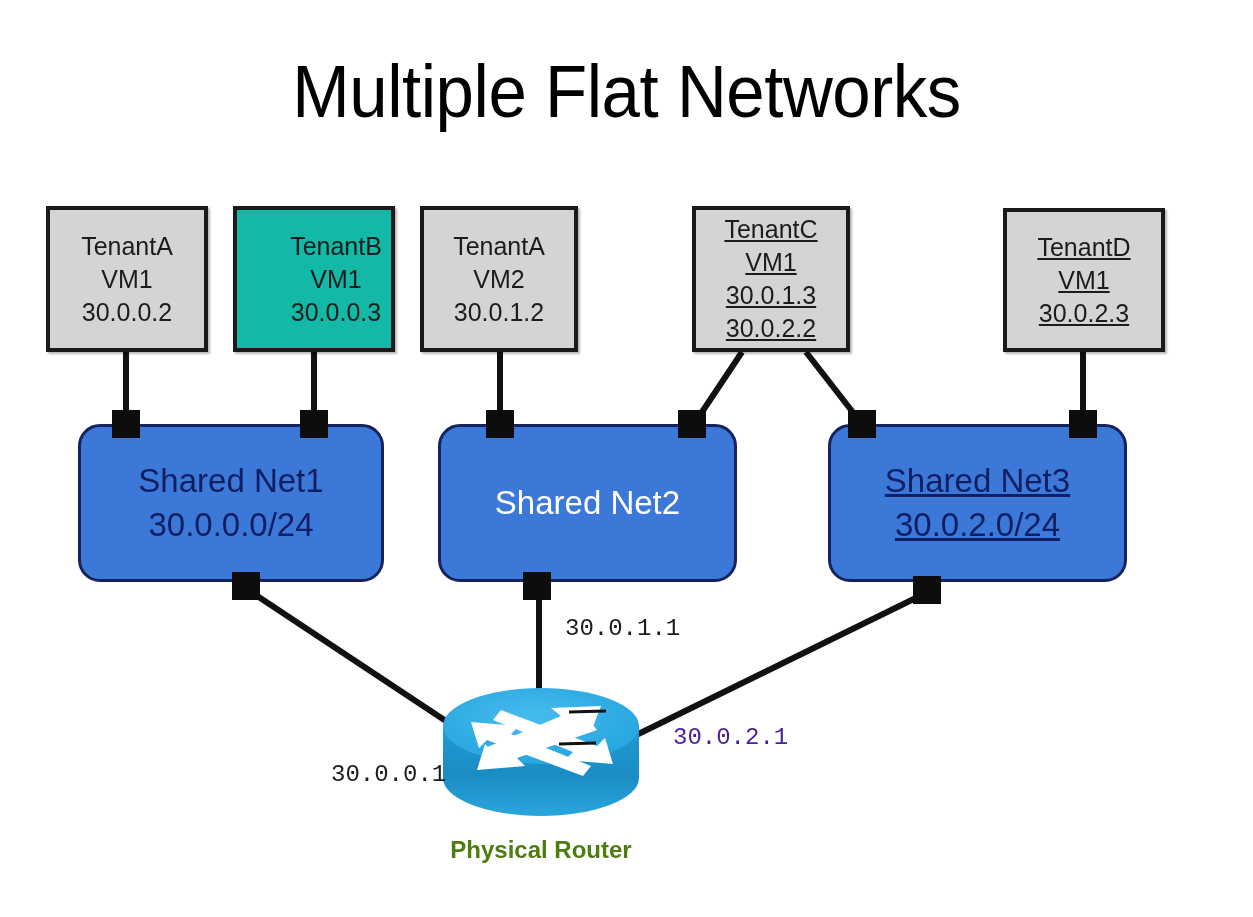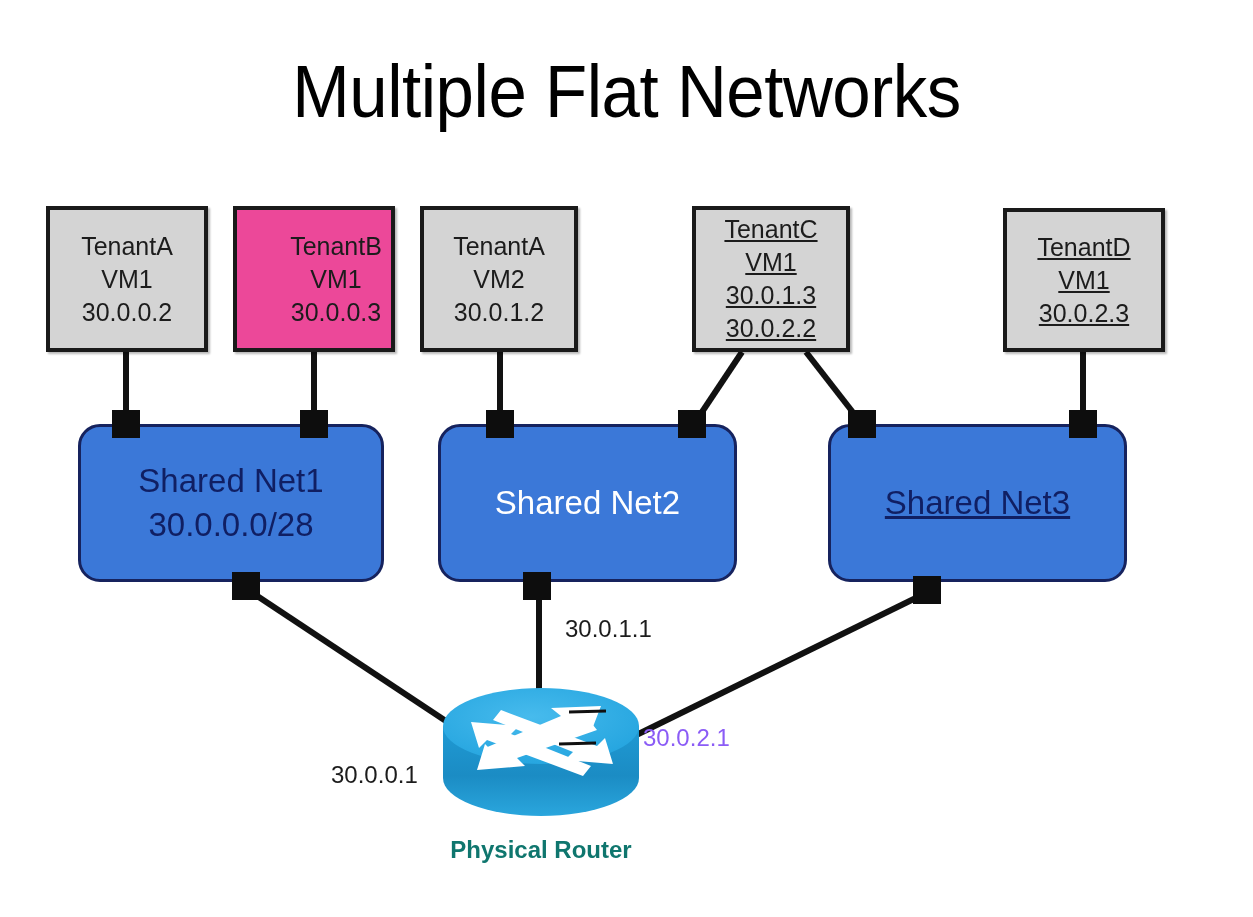--- a/index.html
+++ b/index.html
@@ -93,40 +93,41 @@
     background: #0d0d0d;
   }
 
   
   .gw-label {
     position: absolute;
     font-size: 24px;
     line-height: 28px;
     color: #1c1c1c;
     white-space: nowrap;
+    font-family: Liberation Mono, monospace;
   }
 
   
   #router {
     position: absolute;
     left: 441px;
     top: 686px;
     width: 200px;
     height: 133px;
   }
   .router-caption {
     position: absolute;
     left: 395px;
     top: 836px;
     width: 292px;
     text-align: center;
     font-size: 24px;
     line-height: 28px;
     font-weight: bold;
-    color: #0f766e;
+    color: #4d7c0f;
     white-space: nowrap;
   }
 </style>
 </head>
 <body style="background: rgb(255, 255, 255);">
 
 <div id="canvas" style="background: rgb(255, 255, 255);">
 
   <div class="title">Multiple Flat Networks</div>
 
@@ -139,34 +140,35 @@
         <line x1="806" y1="352" x2="862" y2="424" stroke="#111111"></line>
         <line x1="1083" y1="352" x2="1083" y2="424" stroke="#111111"></line>
         <line x1="248" y1="590" x2="470" y2="737" stroke="#111111"></line>
         <line x1="539" y1="590" x2="539" y2="706" stroke="#111111"></line>
         <line x1="928" y1="592" x2="620" y2="743" stroke="#111111"></line>
       </g>
   </svg>
 
   <div class="net-box" style="left: 78px; top: 424px; width: 306px; height: 158px; background: rgb(59, 120, 216); border-color: rgb(22, 35, 94); color: rgb(16, 31, 99);">
       <span class="net-line">Shared Net1</span>
-      <span class="net-line">30.0.0.0/28</span>
+      <span class="net-line">30.0.0.0/24</span>
     </div>
     <div class="net-box" style="left: 438px; top: 424px; width: 299px; height: 158px; background: rgb(59, 120, 216); border-color: rgb(22, 35, 94); color: #ffffff;">
       <span class="net-line">Shared Net2</span>
     </div>
     <div class="net-box" style="left: 828px; top: 424px; width: 299px; height: 158px; background: rgb(59, 120, 216); border-color: rgb(22, 35, 94); color: rgb(16, 31, 99); text-decoration: underline;">
       <span class="net-line">Shared Net3</span>
+      <span class="net-line">30.0.2.0/24</span>
     </div>
     <div class="vm-box" style="left: 46px; top: 206px; width: 162px; height: 146px; background: rgb(212, 212, 212); border-color: rgb(26, 26, 26);">
       <span class="vm-line">TenantA</span>
       <span class="vm-line">VM1</span>
       <span class="vm-line">30.0.0.2</span>
     </div>
-    <div class="vm-box" style="left: 233px; top: 206px; width: 162px; height: 146px; background: #ec4899; border-color: rgb(26, 26, 26); padding-left: 44px;">
+    <div class="vm-box" style="left: 233px; top: 206px; width: 162px; height: 146px; background: #14b8a6; border-color: rgb(26, 26, 26); padding-left: 44px;">
       <span class="vm-line">TenantB</span>
       <span class="vm-line">VM1</span>
       <span class="vm-line">30.0.0.3</span>
     </div>
     <div class="vm-box" style="left: 420px; top: 206px; width: 158px; height: 146px; background: rgb(212, 212, 212); border-color: rgb(26, 26, 26);">
       <span class="vm-line">TenantA</span>
       <span class="vm-line">VM2</span>
       <span class="vm-line">30.0.1.2</span>
     </div>
     <div class="vm-box" style="left: 692px; top: 206px; width: 158px; height: 146px; background: rgb(212, 212, 212); border-color: rgb(26, 26, 26); text-decoration: underline;">
@@ -222,14 +224,14 @@
       <g stroke="#111111" stroke-width="3" fill="none">
         <path d="M128,26 L165,25"></path>
         <path d="M118,58 L155,57"></path>
       </g>
     </svg>
   </div>
   <div class="router-caption">Physical Router</div>
 
 <div class="gw-label" style="left: 331px; top: 713px; color: rgb(28, 28, 28); margin-top: 48px;">30.0.0.1</div>
     <div class="gw-label" style="left: 565px; top: 615px; color: rgb(28, 28, 28);">30.0.1.1</div>
-    <div class="gw-label" style="left: 643px; top: 724px; color: #8b5cf6;">30.0.2.1</div>
+    <div class="gw-label" style="left: 673px; top: 724px; color: #4c1d95;">30.0.2.1</div>
   </div>
 
 </body></html>

